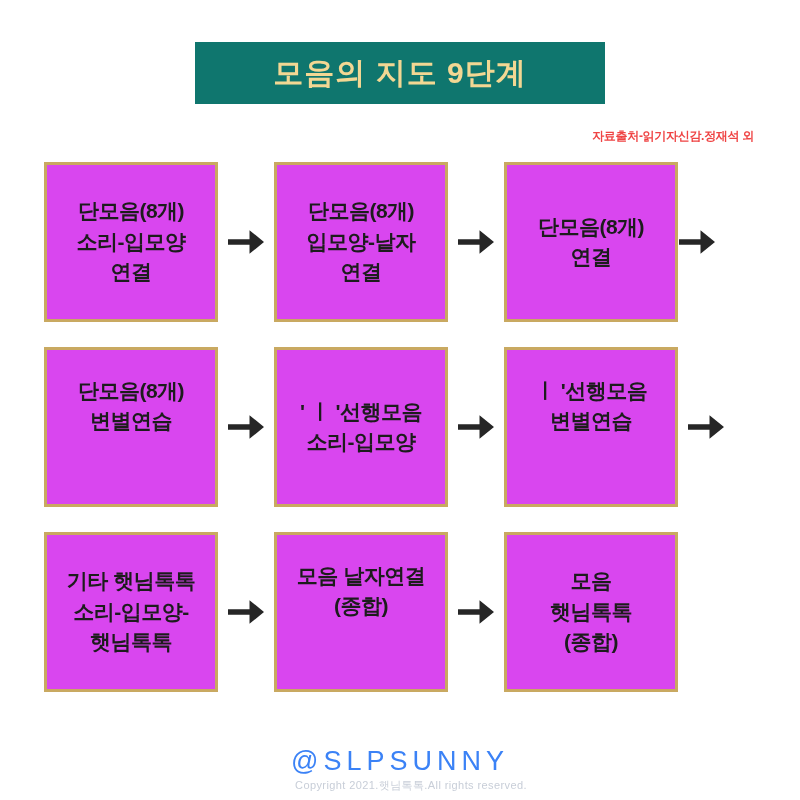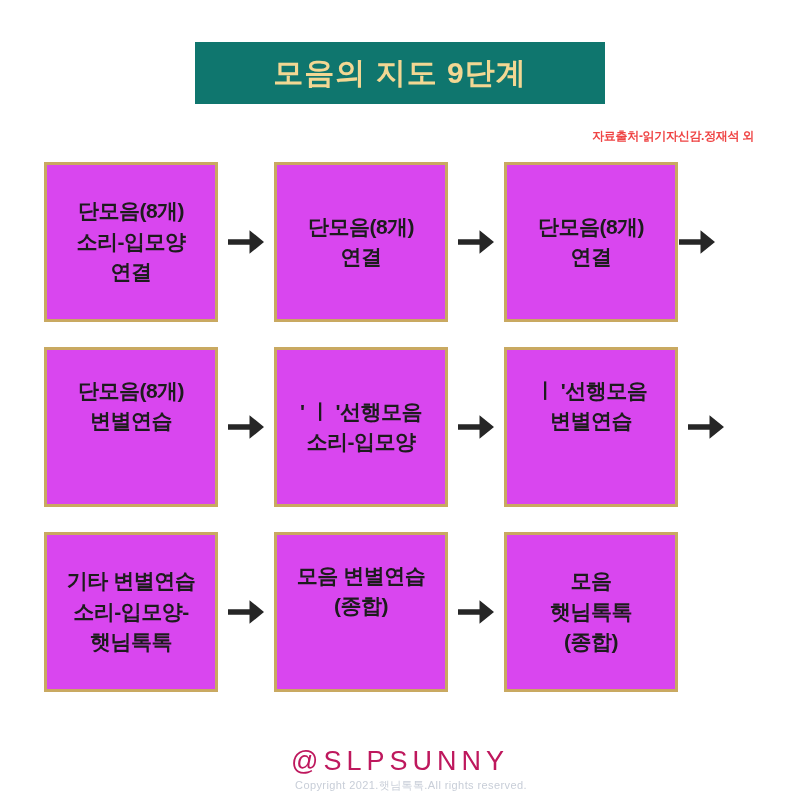--- a/index.html
+++ b/index.html
@@ -127,21 +127,21 @@
   .footer {
     position: absolute;
     left: 0;
     bottom: 8px;
     width: 800px;
     text-align: center;
   }
   .handle {
     font-size: 27px;
     font-weight: normal;
-    color: #be185d;
+    color: #3b82f6;
     letter-spacing: 5px;
     line-height: 1.15;
   }
   .copyright {
     margin-top: 2px;
     font-size: 11px;
     color: #c8ced8;
     letter-spacing: 0.4px;
     line-height: 1.2;
     margin-left: 22px;
@@ -169,20 +169,21 @@
           </div>
         </div>
         <div class="arrow">
           <svg width="38" height="30" viewBox="0 0 38 30" aria-hidden="true">
             <path d="M1 12.2 H22.5 V3.2 L37 15 L22.5 26.8 V17.8 H1 Z" fill="currentColor"></path>
           </svg>
         </div>
         <div class="cell">
           <div class="step-box">
             <div class="step-line">단모음(8개)</div>
+            <div class="step-line">입모양-낱자</div>
             <div class="step-line">연결</div>
           </div>
         </div>
         <div class="arrow">
           <svg width="38" height="30" viewBox="0 0 38 30" aria-hidden="true">
             <path d="M1 12.2 H22.5 V3.2 L37 15 L22.5 26.8 V17.8 H1 Z" fill="currentColor"></path>
           </svg>
         </div>
         <div class="cell">
           <div class="step-box">
@@ -229,33 +230,33 @@
         <div class="arrow">
           <svg width="38" height="30" viewBox="0 0 38 30" aria-hidden="true">
             <path d="M1 12.2 H22.5 V3.2 L37 15 L22.5 26.8 V17.8 H1 Z" fill="currentColor"></path>
           </svg>
         </div>
       </div>
       <div class="flow-row">
         <div class="row-pad-left"></div>
         <div class="cell">
           <div class="step-box">
-            <div class="step-line">기타 변별연습</div>
+            <div class="step-line">기타 햇님톡톡</div>
             <div class="step-line">소리-입모양-</div>
             <div class="step-line">햇님톡톡</div>
           </div>
         </div>
         <div class="arrow">
           <svg width="38" height="30" viewBox="0 0 38 30" aria-hidden="true">
             <path d="M1 12.2 H22.5 V3.2 L37 15 L22.5 26.8 V17.8 H1 Z" fill="currentColor"></path>
           </svg>
         </div>
         <div class="cell">
           <div class="step-box top-weighted">
-            <div class="step-line">모음 변별연습</div>
+            <div class="step-line">모음 낱자연결</div>
             <div class="step-line">(종합)</div>
           </div>
         </div>
         <div class="arrow">
           <svg width="38" height="30" viewBox="0 0 38 30" aria-hidden="true">
             <path d="M1 12.2 H22.5 V3.2 L37 15 L22.5 26.8 V17.8 H1 Z" fill="currentColor"></path>
           </svg>
         </div>
         <div class="cell">
           <div class="step-box">

